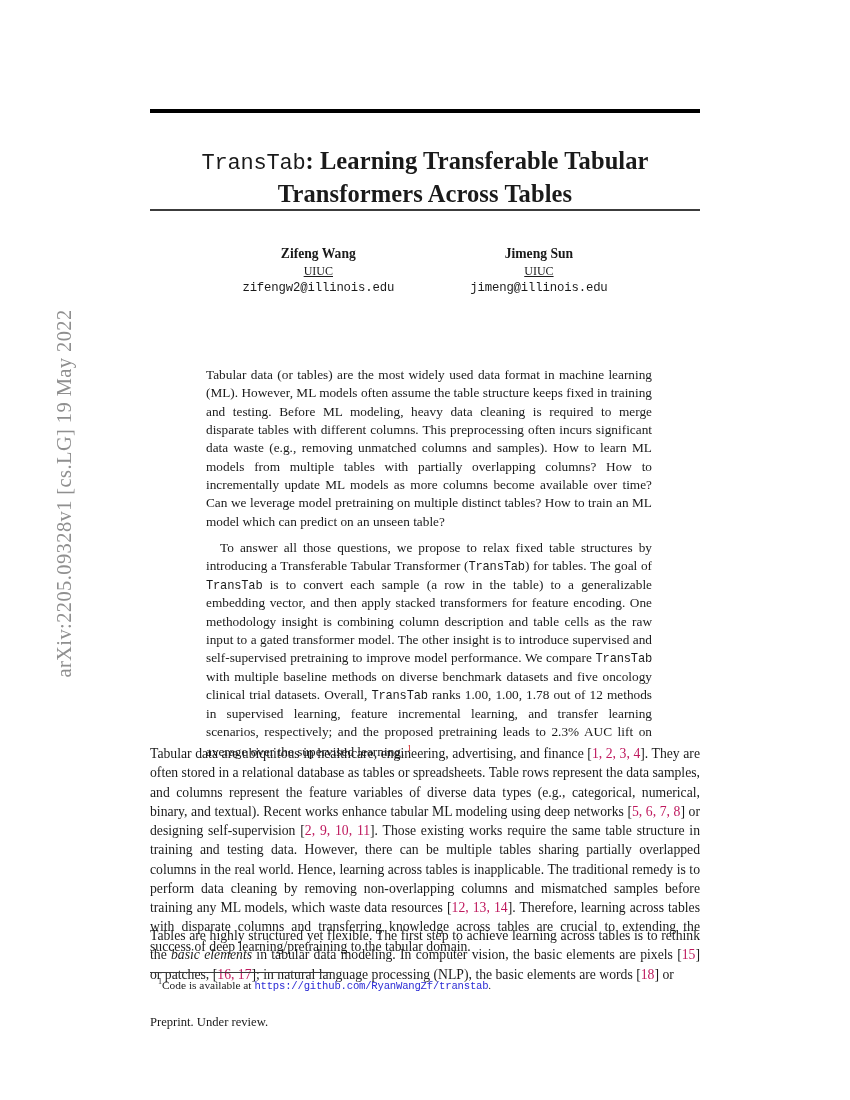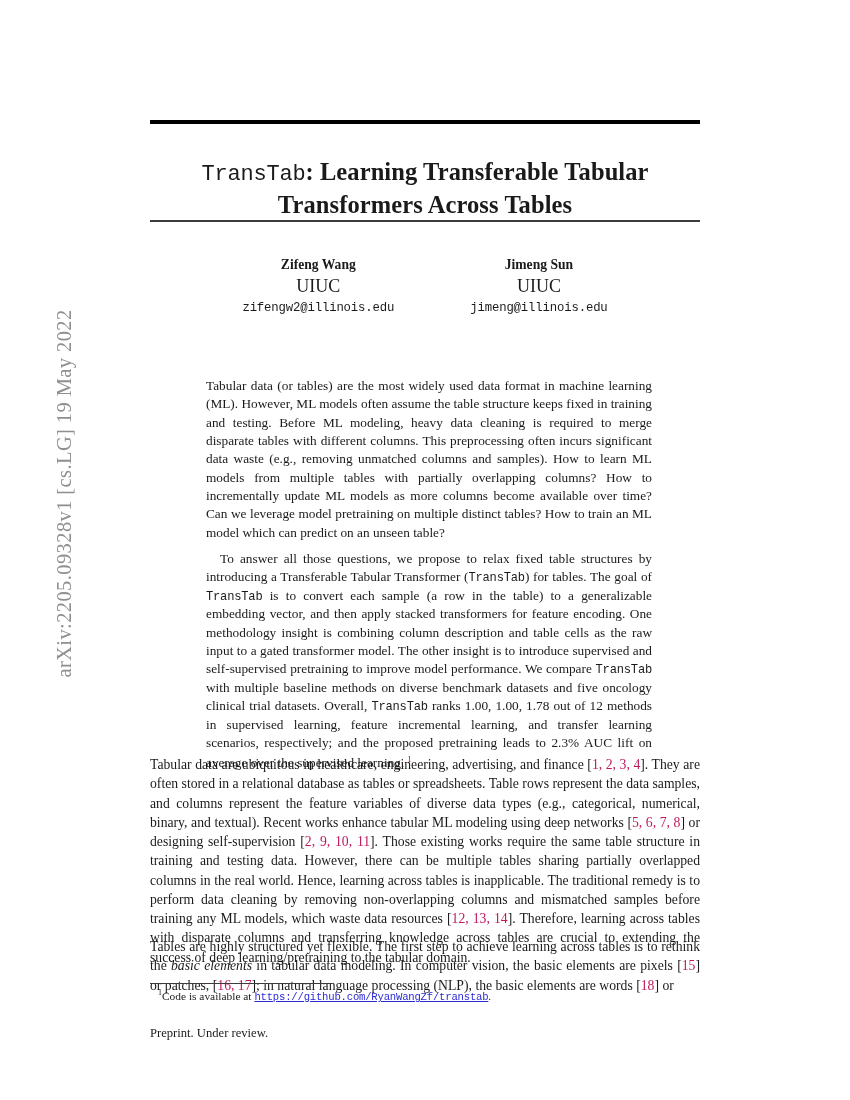--- a/index.html
+++ b/index.html
@@ -30,21 +30,21 @@
     letter-spacing: 0.4px;
     color: #8f8f8f;
     white-space: nowrap;
     user-select: none;
   }
 
   
   .page {
     position: absolute;
     left: 150px;
-    top: 12px;
+    top: 1px;
     width: 550px;
     height: 1060px;
   }
 
   
   .rule-top {
     position: absolute;
     left: 0;
     top: 108px;
     width: 550px;
@@ -89,21 +89,22 @@
   }
   .author {
     text-align: center;
     line-height: 1.42;
   }
   .author-name {
     font-size: 13.6px;
     font-weight: bold;
   }
   .author-affil {
-    font-size: 18px;
+    font-size: 12px;
+    text-decoration: underline;
   }
   .author-email {
     font-family: "Liberation Mono", "DejaVu Sans Mono", monospace;
     font-size: 12.3px;
     letter-spacing: -0.15px;
   }
 
   
   .abstract-heading {
     position: absolute;
@@ -198,21 +199,20 @@
   }
   .footnote .sup {
     font-size: 8px;
     vertical-align: super;
   }
   .footnote .url {
     font-family: "Liberation Mono", "DejaVu Sans Mono", monospace;
     font-size: 10.6px;
     color: #2b2bd4;
     letter-spacing: -0.2px;
-    text-decoration: underline;
   }
 
   
   .footer {
     position: absolute;
     left: 0;
     top: 1014px;
     font-size: 12.6px;
   }
 </style>

